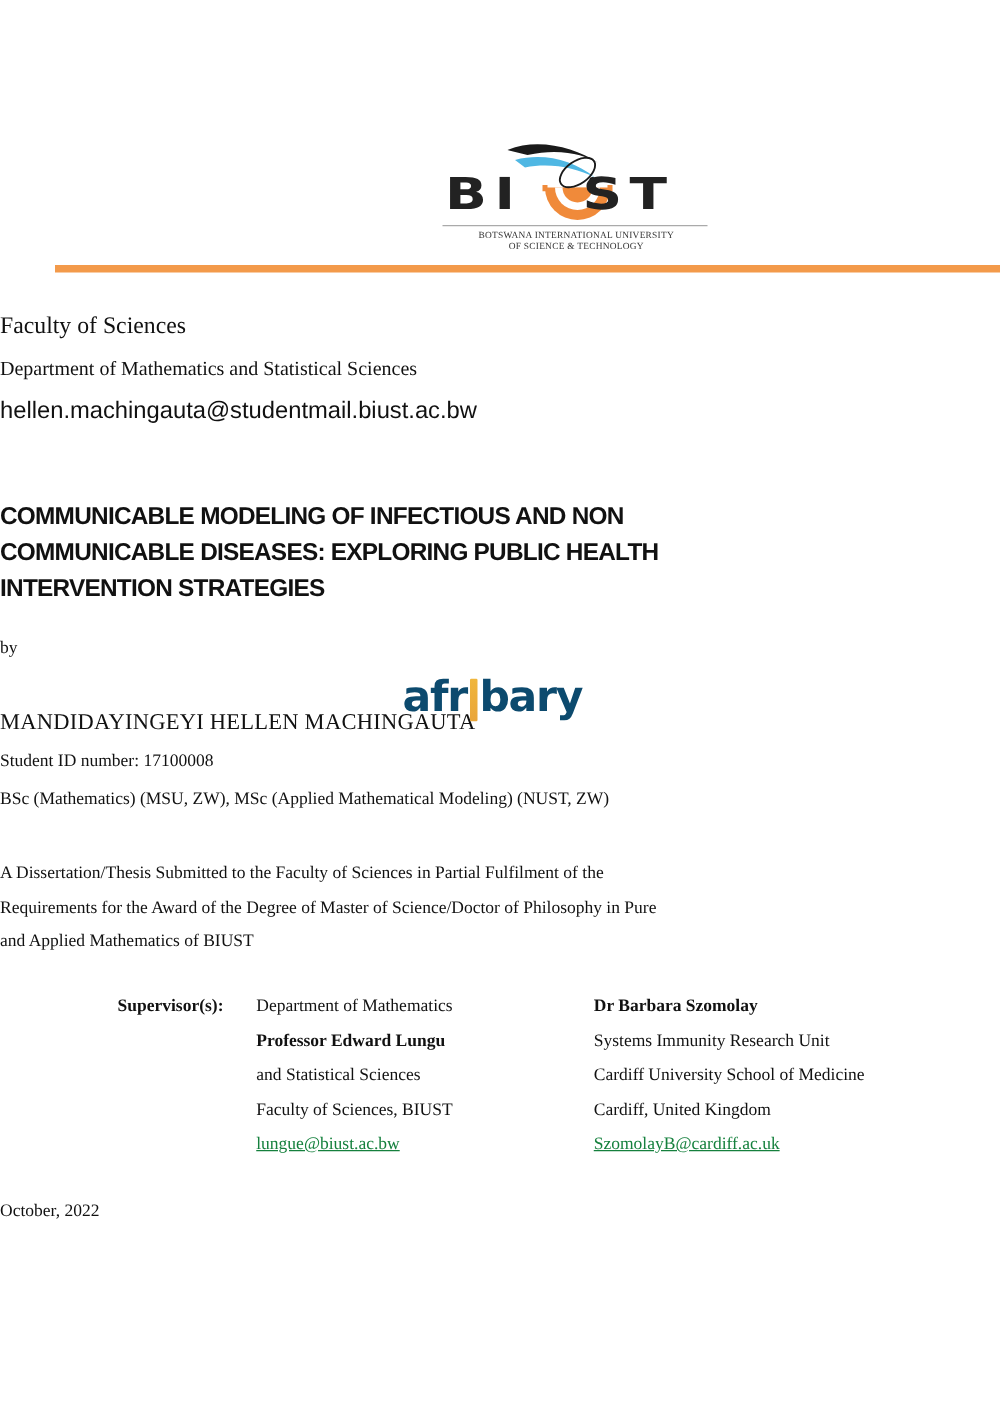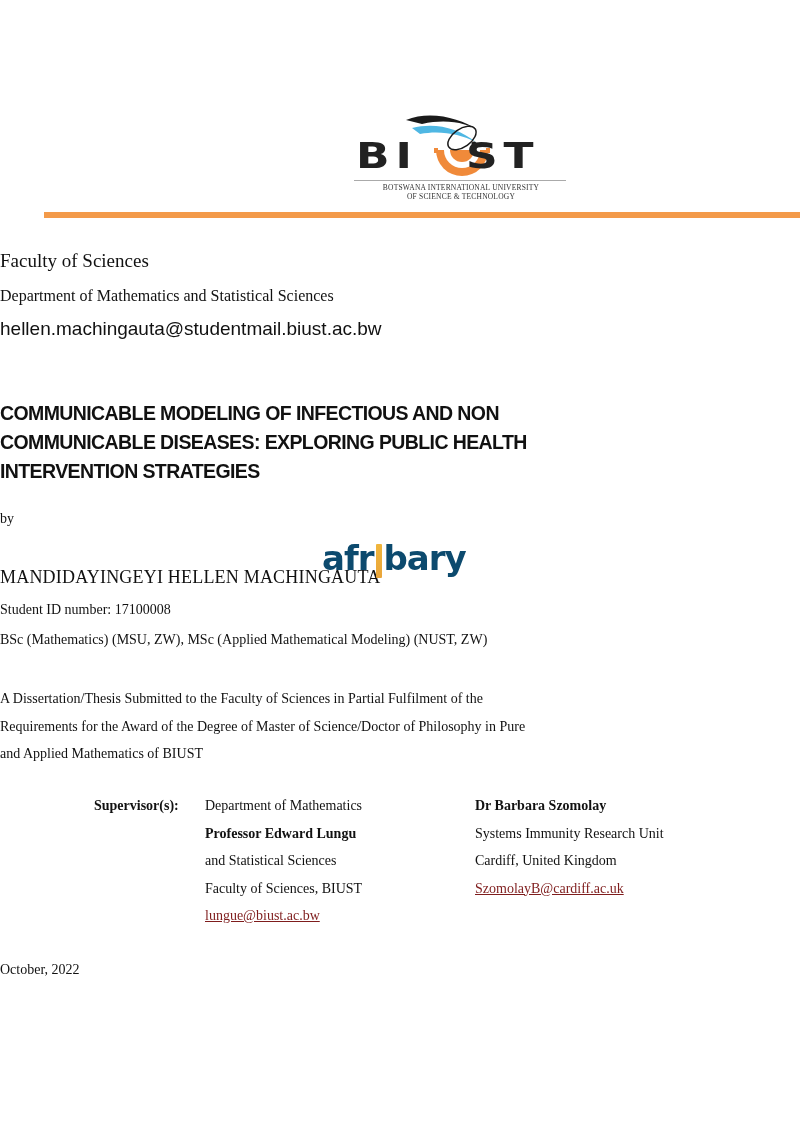--- a/index.html
+++ b/index.html
@@ -31,21 +31,21 @@
                  font-size: 34px; color: #0c4a6e; letter-spacing: -1px; line-height: 36px; }
     .watermark .pencil { display: inline-block; width: 6px; height: 34px; background: linear-gradient(#f0b63c, #e9a53a);
                          vertical-align: -8px; margin: 0 2px; border-radius: 1px; }
     .sid { top: 602px; font-size: 14px; font-family: "Liberation Serif", serif; }
     .deg { top: 632px; font-size: 14px; font-family: "Liberation Serif", serif; }
 
     .statement { top: 685px; font-size: 14px; line-height: 27.5px; font-family: "Liberation Serif", serif; }
 
     .sup { font-family: "Liberation Serif", serif; font-size: 14px; line-height: 27.5px; position: absolute; }
     .sup b { font-weight: bold; }
-    .link { color: #7f1d1d; text-decoration: underline; }
+    .link { color: #15803d; text-decoration: underline; }
 
     .date { top: 962px; font-size: 14px; font-family: "Liberation Serif", serif; }
   </style>
 </head>
 <body>
 
 <div id="logo" class="abs">
   <svg width="222" height="96" style="position:absolute;left:0;top:0;">
 
     <path d="M86 42 A26 26 0 0 0 138 42 Z" fill="#f08a3a"></path>
@@ -103,17 +103,18 @@
 <div class="sup" style="left:205px; top:792px;">
   <div>Department of Mathematics</div>
   <div><b>Professor Edward Lungu</b></div>
   <div>and Statistical Sciences</div>
   <div>Faculty of Sciences, BIUST</div>
   <div><a class="link">lungue@biust.ac.bw</a></div>
 </div>
 <div class="sup" style="left:475px; top:792px;">
   <div><b>Dr Barbara Szomolay</b></div>
   <div>Systems Immunity Research Unit</div>
+  <div>Cardiff University School of Medicine</div>
   <div>Cardiff, United Kingdom</div>
   <div><a class="link">SzomolayB@cardiff.ac.uk</a></div>
 </div>
 
 <div class="center date">October, 2022</div>
 
 </body></html>

